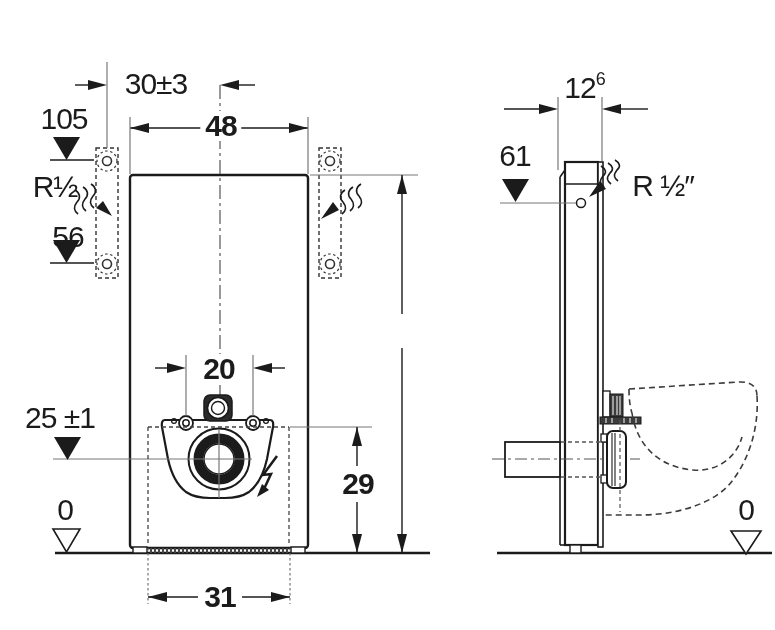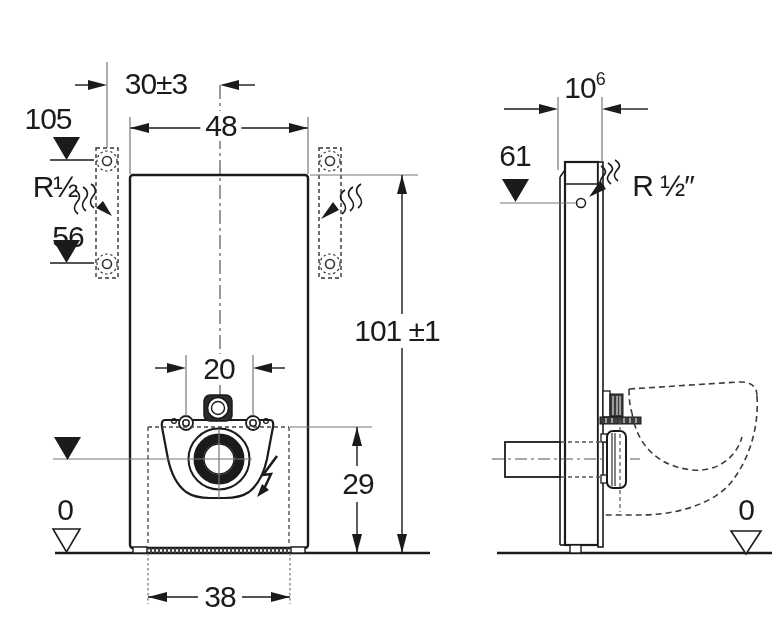--- a/index.html
+++ b/index.html
@@ -1,21 +1,21 @@
 <!DOCTYPE html>
 <html><head>
 <meta charset="utf-8">
 <style>
   html,body{margin:0;padding:0;background:#fff;}
   .stage{position:relative;width:775px;height:630px;background:#fff;overflow:hidden;
          font-family:"Liberation Sans",sans-serif;}
   .stage svg{position:absolute;left:0;top:0;}
   .lbl{position:absolute;transform:translate(-50%,-50%);font-size:30px;letter-spacing:-1px;
        color:#1b1b1b;white-space:nowrap;line-height:1;z-index:2;}
-  .lbl.bg{background:#fff;padding:0 5px;}
+  .lbl.bg{background:#fff;padding:0 5px;font-weight:bold;}
   .lbl sup{font-size:18px;letter-spacing:0;position:relative;top:-2px;}
 </style>
 </head>
 <body>
 
 <div class="stage">
 
 <svg width="775" height="630" viewBox="0 0 775 630">
 
   <g>
@@ -224,27 +224,27 @@
       <path d="M632,413 C637,446 659,467 693,470 C717,472 736,458 742,437"></path>
       <path d="M629,389 C629,399 630,407 632,413"></path>
     </g>
 
     <polygon points="731,531 761,531 746,554" fill="#fff" stroke="#1b1b1b" stroke-width="1.6"></polygon>
   </g>
 </svg>
 
 <div class="lbl" style="left:156px;top:84px">30±3</div>
 <div class="lbl bg" style="left:221px;top:126px">48</div>
-<div class="lbl" style="left:48px;top:119px">105</div>
+<div class="lbl" style="left:64px;top:119px">105</div>
 <div class="lbl" style="left:55px;top:187px">R½</div>
 <div class="lbl" style="left:68px;top:237px">56</div>
-<div class="lbl bg" style="left:397px;top:331px">101 ±1</div>
 <div class="lbl bg" style="left:219px;top:369px">20</div>
+<div class="lbl" style="left:60px;top:418px">25 ±1</div>
 <div class="lbl bg" style="left:358px;top:484px">29</div>
 <div class="lbl" style="left:65px;top:510px">0</div>
-<div class="lbl bg" style="left:220px;top:597px">38</div>
-
-<div class="lbl" style="left:585px;top:87px"><span>10</span><sup>6</sup></div>
+<div class="lbl bg" style="left:220px;top:597px">31</div>
+
+<div class="lbl" style="left:585px;top:87px"><span>12</span><sup>6</sup></div>
 <div class="lbl" style="left:515px;top:156px">61</div>
 <div class="lbl" style="left:663px;top:186px">R ½″</div>
 <div class="lbl" style="left:746px;top:510px">0</div>
 
 </div>
 
 </body></html>

